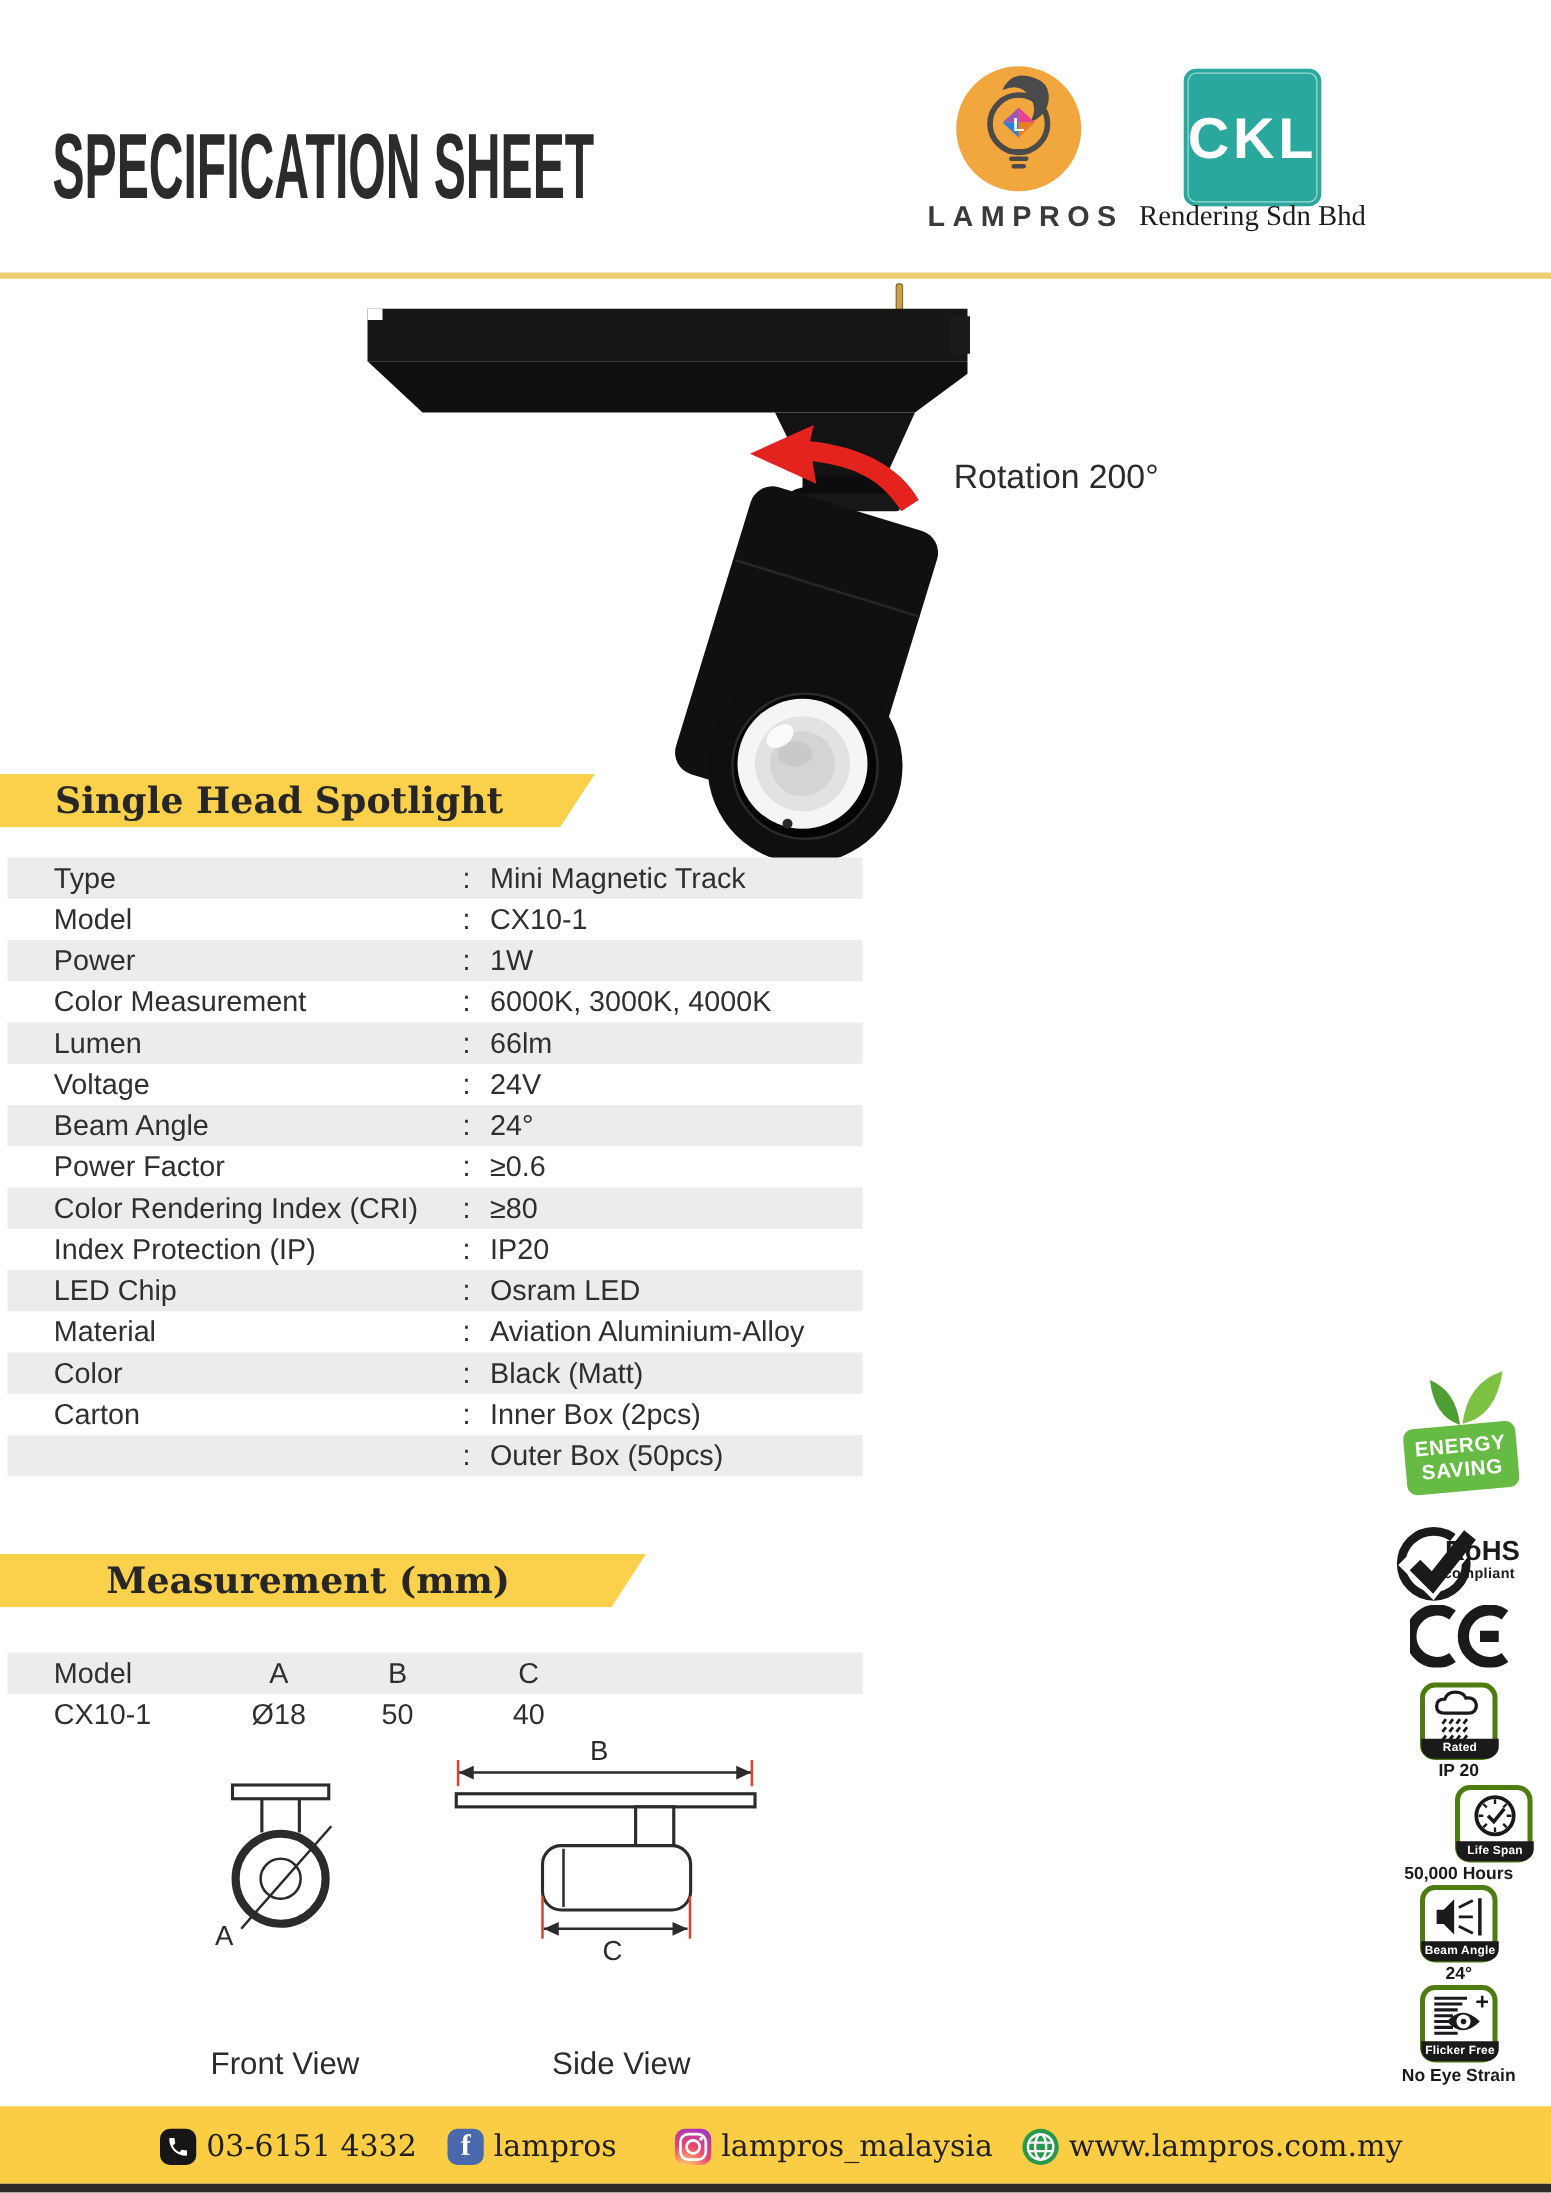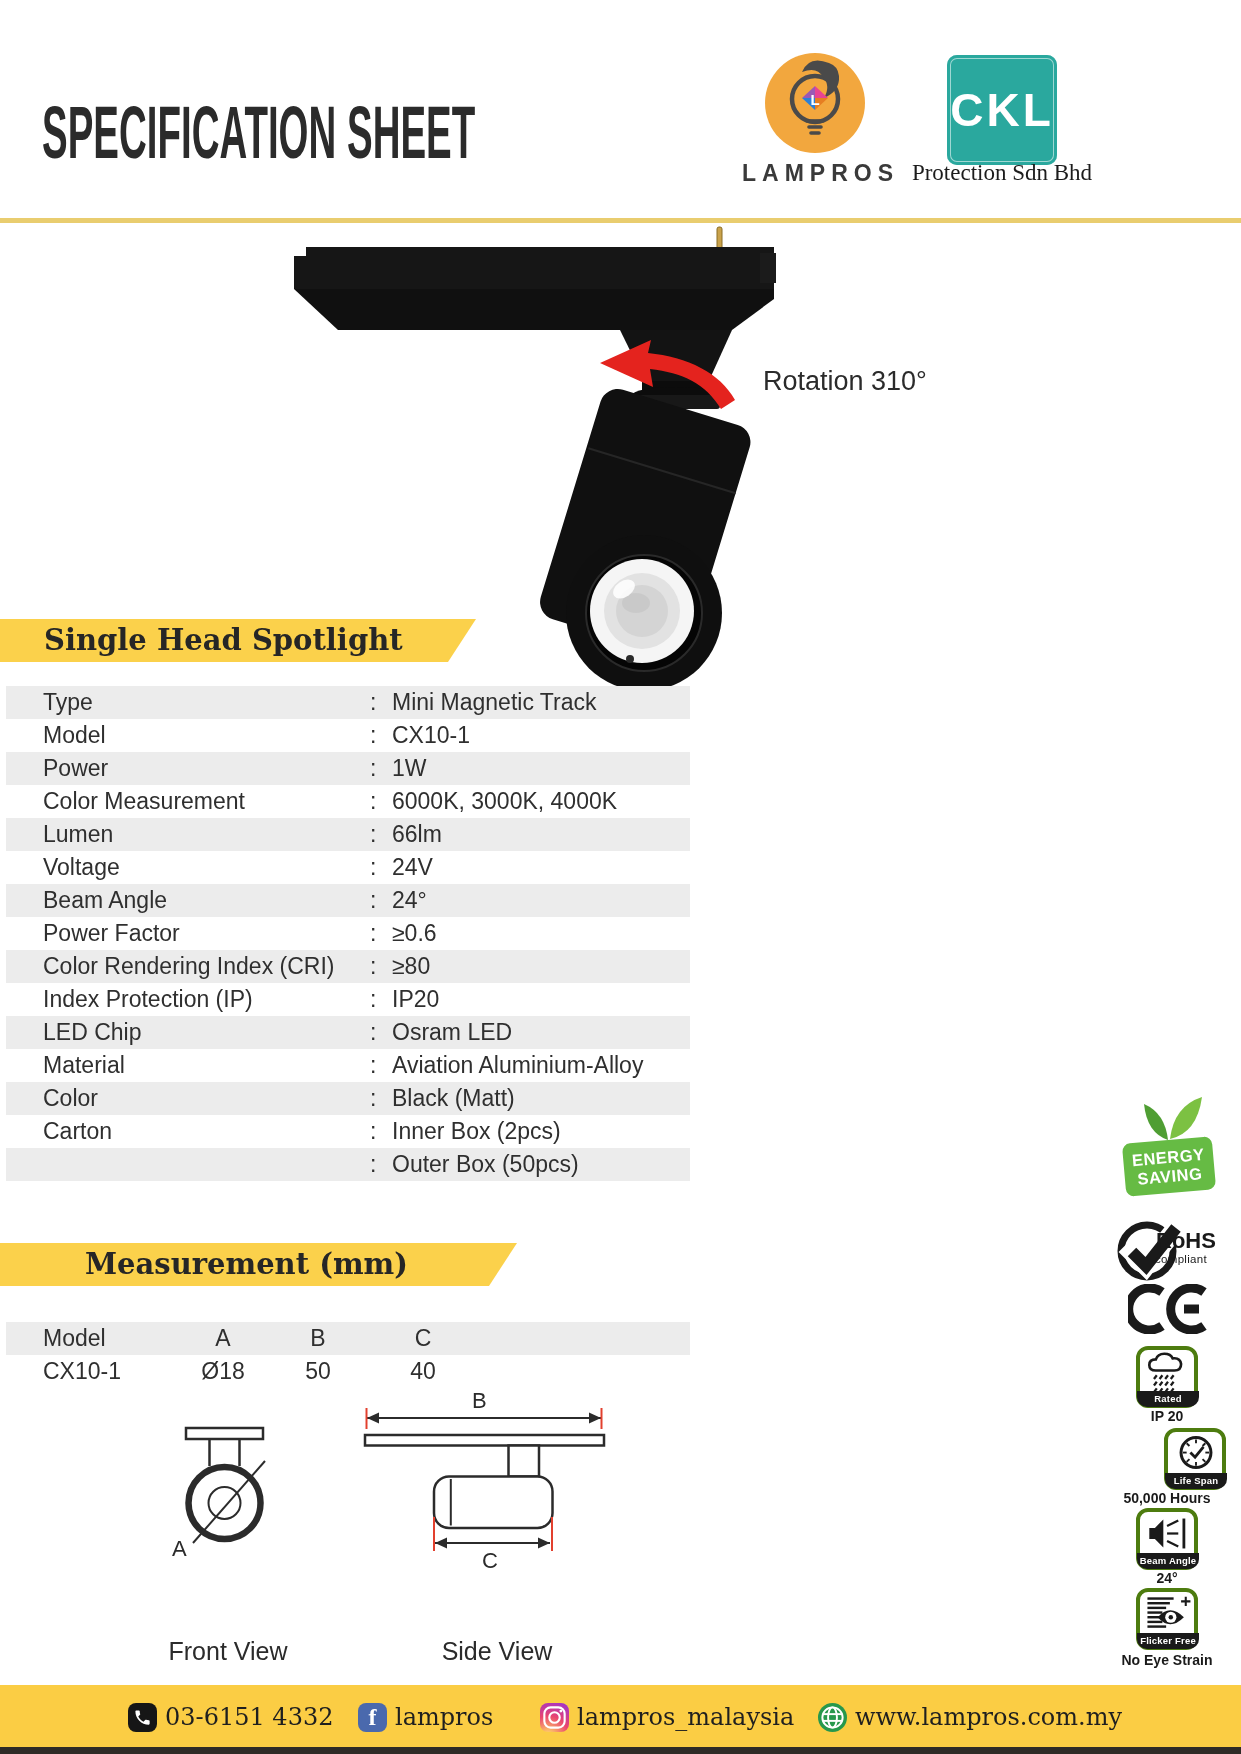--- a/index.html
+++ b/index.html
@@ -49,21 +49,21 @@
   
   .dim-label{font-size:22px;color:#2b2b2b;}
   .view-label{width:140px;text-align:center;font-size:25px;color:#2b2b2b;margin-top:43px;}
 
   
   .energy-leaves{left:1136px;top:1093px;}
   .energy-box{left:1124px;top:1140px;width:90px;height:53px;background:#66BB44;border-radius:8px;
               transform:rotate(-5deg);display:flex;flex-direction:column;align-items:center;justify-content:center;}
   .energy-box span{color:#fff;font-weight:700;font-size:16.5px;line-height:1.12;letter-spacing:.5px;}
   .rohs-name{left:1156px;top:1228px;font-size:22px;font-weight:700;color:#1a1a1a;}
-  .rohs-sub{left:1155px;top:1253px;font-size:11.5px;font-weight:400;color:#1a1a1a;letter-spacing:.3px;}
+  .rohs-sub{left:1155px;top:1253px;font-size:11.5px;font-weight:700;color:#1a1a1a;letter-spacing:.3px;}
   .cert-card{left:1136px;width:62px;height:62px;border:4px solid #4d7c0f;border-radius:12px;background:#fff;
              box-sizing:border-box;}
   .cert-band{position:absolute;left:-3px;bottom:-3px;width:62px;height:16px;background:#1a1a1a;
              border-radius:0 0 10px 10px;color:#fff;font-size:9.5px;font-weight:700;text-align:center;
              line-height:16px;letter-spacing:.2px;}
   .cert-caption{left:1107px;width:120px;text-align:center;font-size:14px;font-weight:700;color:#1a1a1a;}
 
   
   .footer{left:0;top:1685px;width:1241px;height:62px;background:#FBCD44;}
   .footer-strip{left:0;top:1747px;width:1241px;height:7px;background:#2e2a26;}
@@ -93,21 +93,21 @@
       <polygon points="63,45 50,57 50,45" fill="#e67e22"></polygon>
       <text x="50" y="52" font-size="15" font-weight="bold" fill="#ffffff" text-anchor="middle" font-family="Liberation Sans, sans-serif">L</text>
       <path d="M42 68 L58 68 M44 74 L56 74 M46 80 L54 80" stroke="#4a4a4a" stroke-width="3.6" stroke-linecap="round"></path>
     </svg>
   </div>
   <div class="abs lampros-name">LAMPROS</div>
 
   <div class="abs ckl-box">
     <span class="ckl-abbr">CKL</span>
   </div>
-  <div class="abs ckl-name">Protection Sdn Bhd</div>
+  <div class="abs ckl-name">Rendering Sdn Bhd</div>
 
   <div class="abs divider"></div>
 
   <svg class="abs" style="left:280px;top:225px;" width="520" height="480" viewBox="0 0 520 480">
 
     <rect x="437" y="2" width="5" height="24" rx="2" fill="#C9A24B" stroke="#8a6d25" stroke-width="1"></rect>
 
     <rect x="14" y="22" width="480" height="42" fill="#161616"></rect>
     <rect x="14" y="22" width="12" height="9" fill="#ffffff"></rect>
     <rect x="480" y="28" width="16" height="30" fill="#1b1b1b"></rect>
@@ -127,21 +127,21 @@
     <circle cx="362" cy="386" r="52" fill="#f5f5f5"></circle>
     <circle cx="362" cy="386" r="38" fill="#e2e2e2"></circle>
     <circle cx="362" cy="386" r="26" fill="#d4d4d4"></circle>
     <ellipse cx="356" cy="378" rx="14" ry="10" fill="#c9c9c9"></ellipse>
     <ellipse cx="344" cy="364" rx="12" ry="8" transform="rotate(-35 344 364)" fill="#ffffff" opacity="0.85"></ellipse>
     <circle cx="350" cy="434" r="4" fill="#2a2a2a"></circle>
 
     <path d="M 455 175 C 440 148, 408 132, 368 128 L 371 115 L 320 138 L 373 162 L 370 144
              C 403 148, 425 158, 441 184 Z" fill="#E4231E"></path>
   </svg>
-  <div class="abs rotation-label">Rotation 310°</div>
+  <div class="abs rotation-label">Rotation 200°</div>
 
   <div class="abs banner banner1">
     <span>Single Head Spotlight</span>
   </div>
 
   <div class="abs spec-table">
     <div class="spec-row">
         <div class="spec-label">Type</div>
         <div class="spec-colon">:</div>
         <div class="spec-value">Mini Magnetic Track</div>

